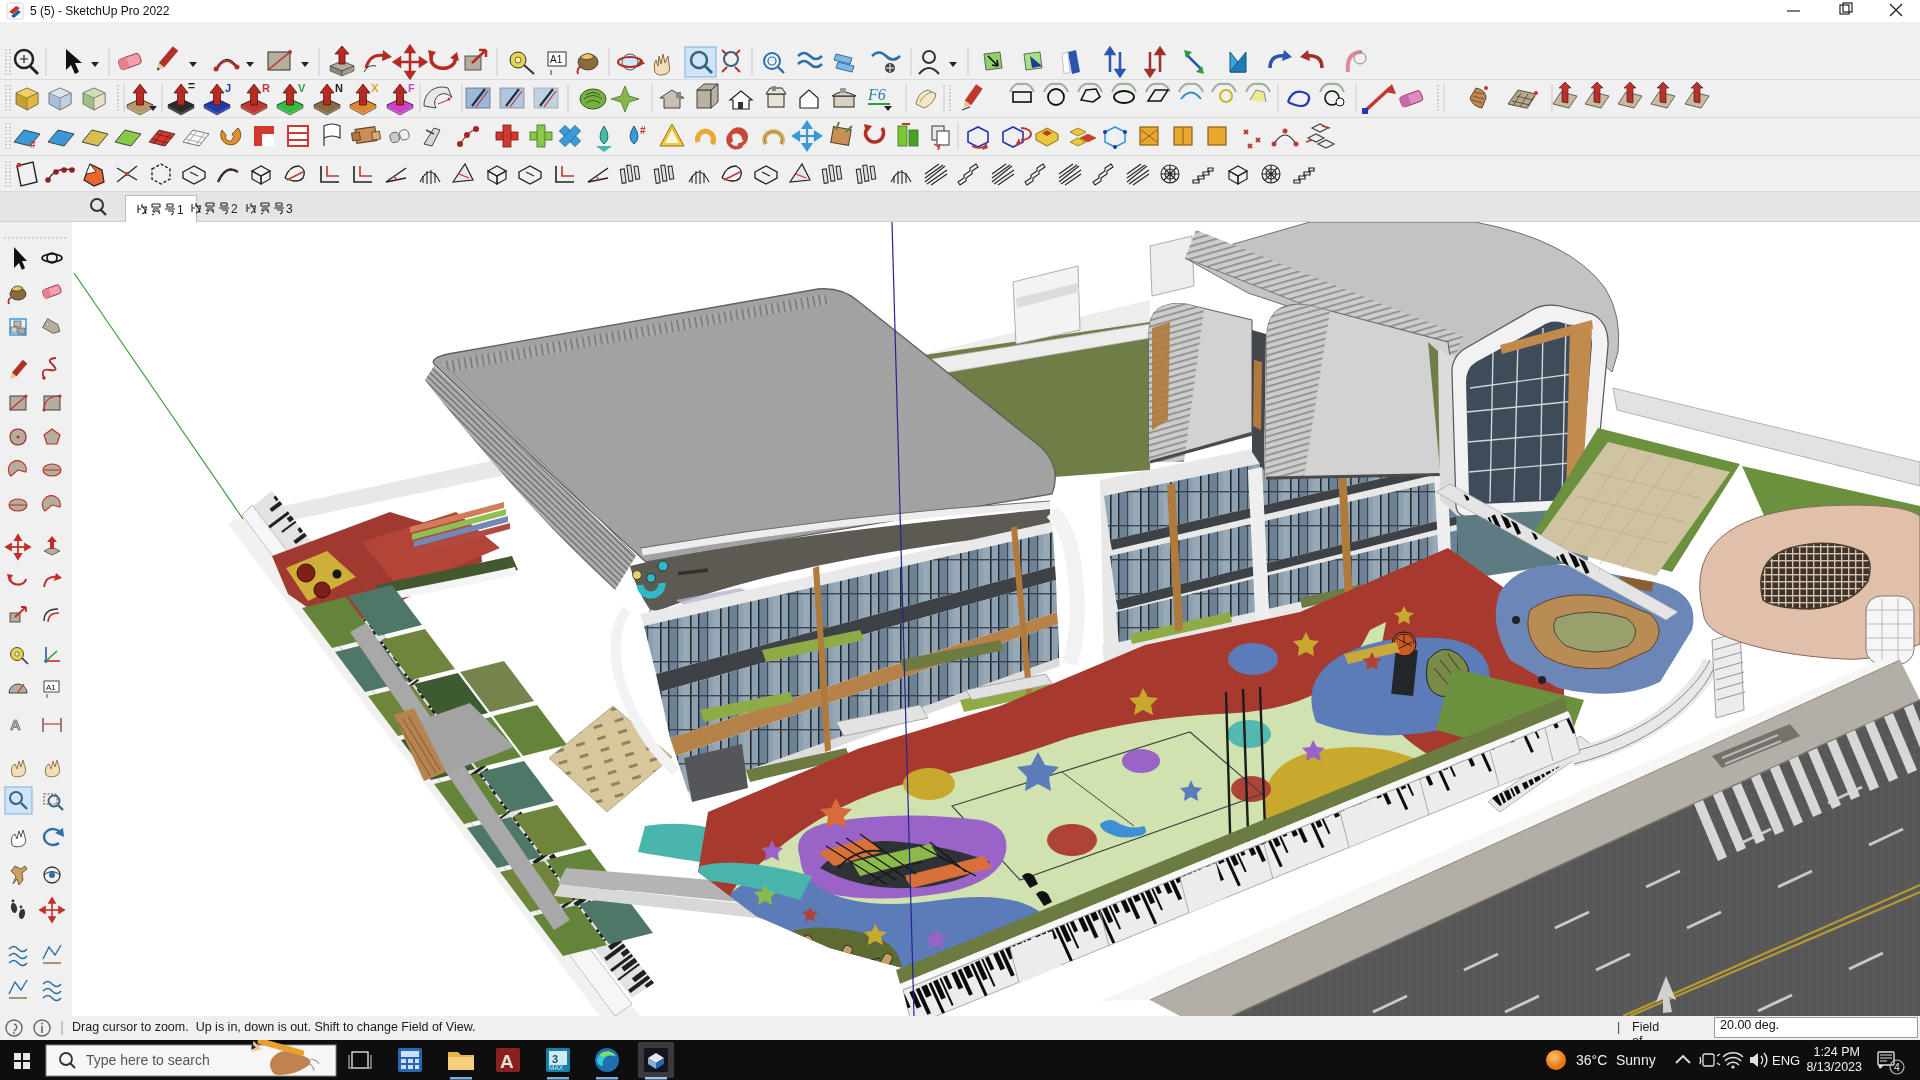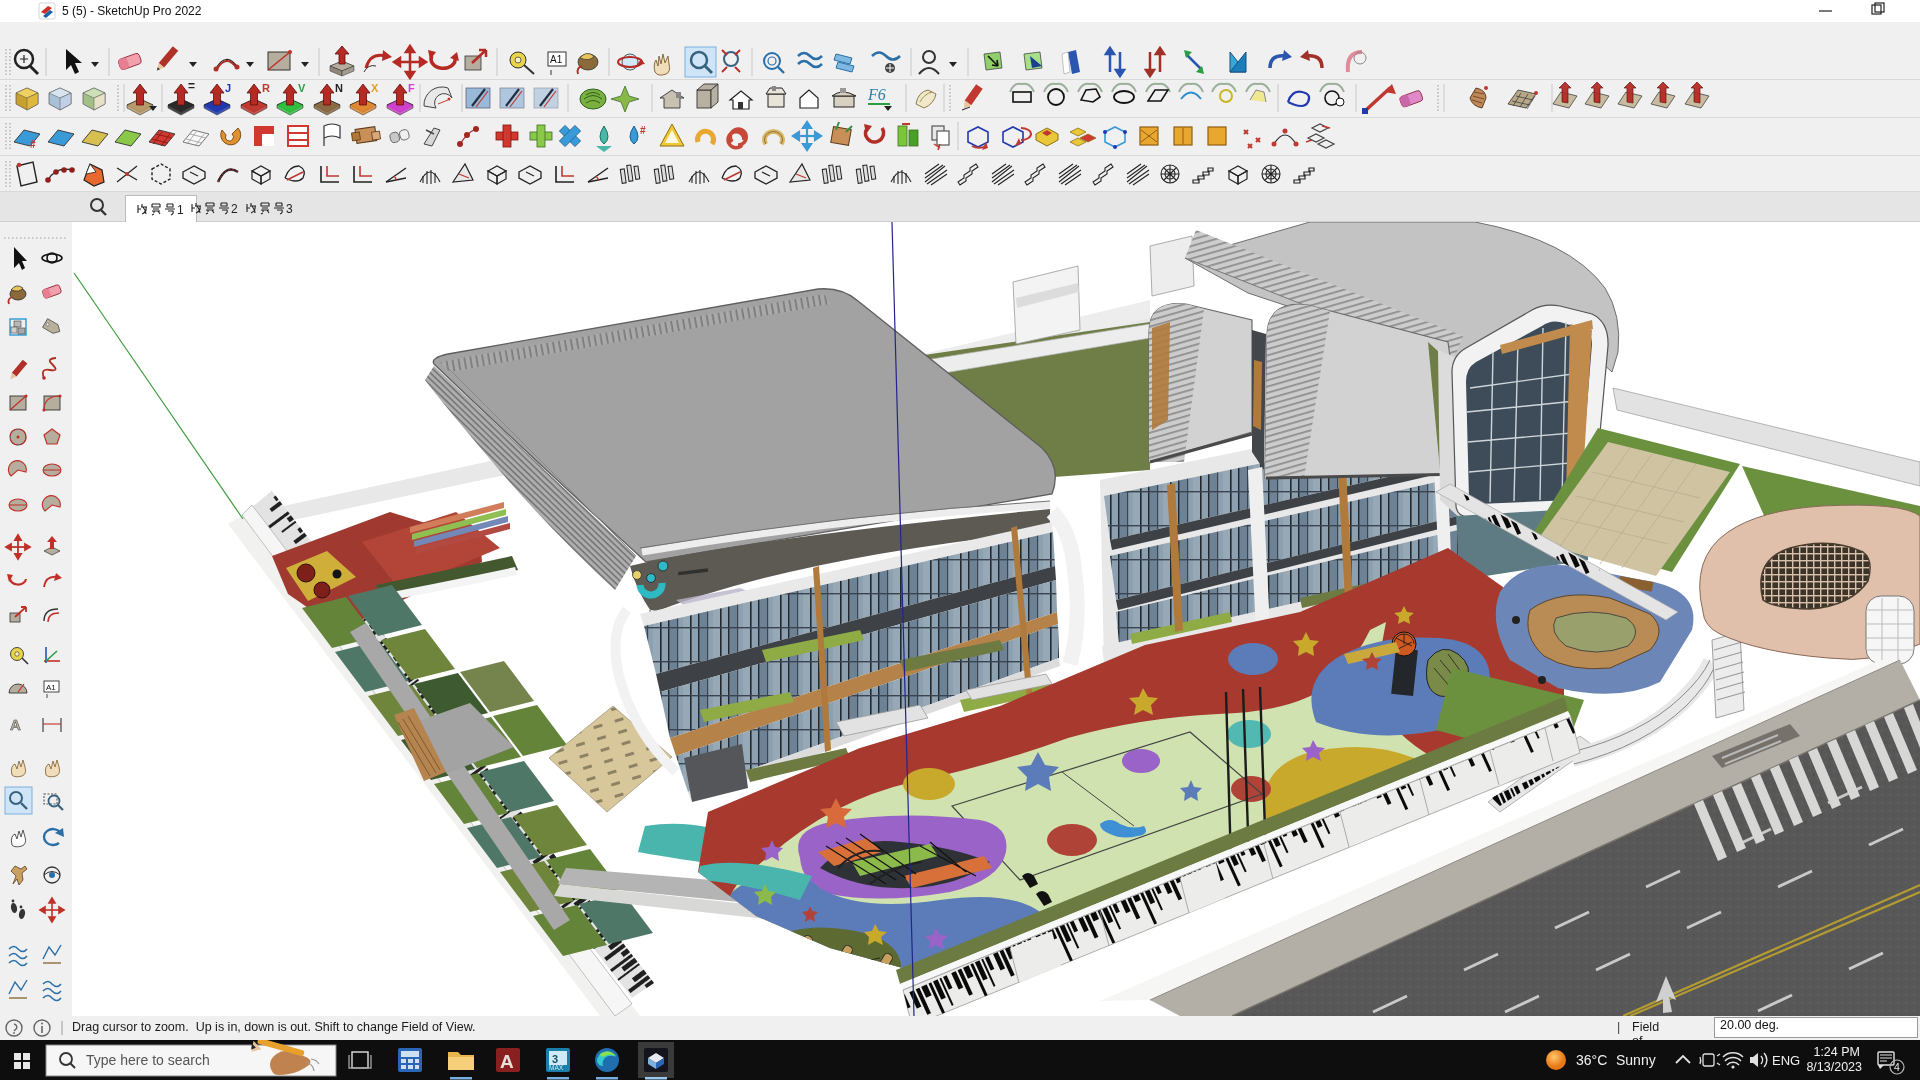--- a/index.html
+++ b/index.html
@@ -1,20 +1,20 @@
 <!DOCTYPE html>
 <html><head>
 <meta charset="utf-8">
 <style>
   * { margin:0; padding:0; box-sizing:border-box; }
   html,body { width:1920px; height:1080px; overflow:hidden; font-family:"Liberation Sans", sans-serif; }
   #app { position:relative; width:1920px; height:1080px; background:#f0f0f0; }
   .abs { position:absolute; }
   
-  #titlebar { left:0; top:0; width:1920px; height:22px; background:#ffffff;padding-left:32px; }
+  #titlebar { left:0; top:0; width:1920px; height:22px; background:#ffffff; }
   
   #menubar { left:0; top:22px; width:1920px; height:22px; background:#ffffff; font-size:12.5px; color:#111; }
   #menubar span { position:absolute; top:4px; }
   
   .tbrow { left:0; width:1920px; background:#f0f0f0; border-bottom:1px solid #d9d9d9; }
   #tb1 { top:44px; height:36px; }
   #tb2 { top:80px; height:38px; }
   #tb3 { top:118px; height:38px; }
   #tb4 { top:156px; height:36px; }
   

